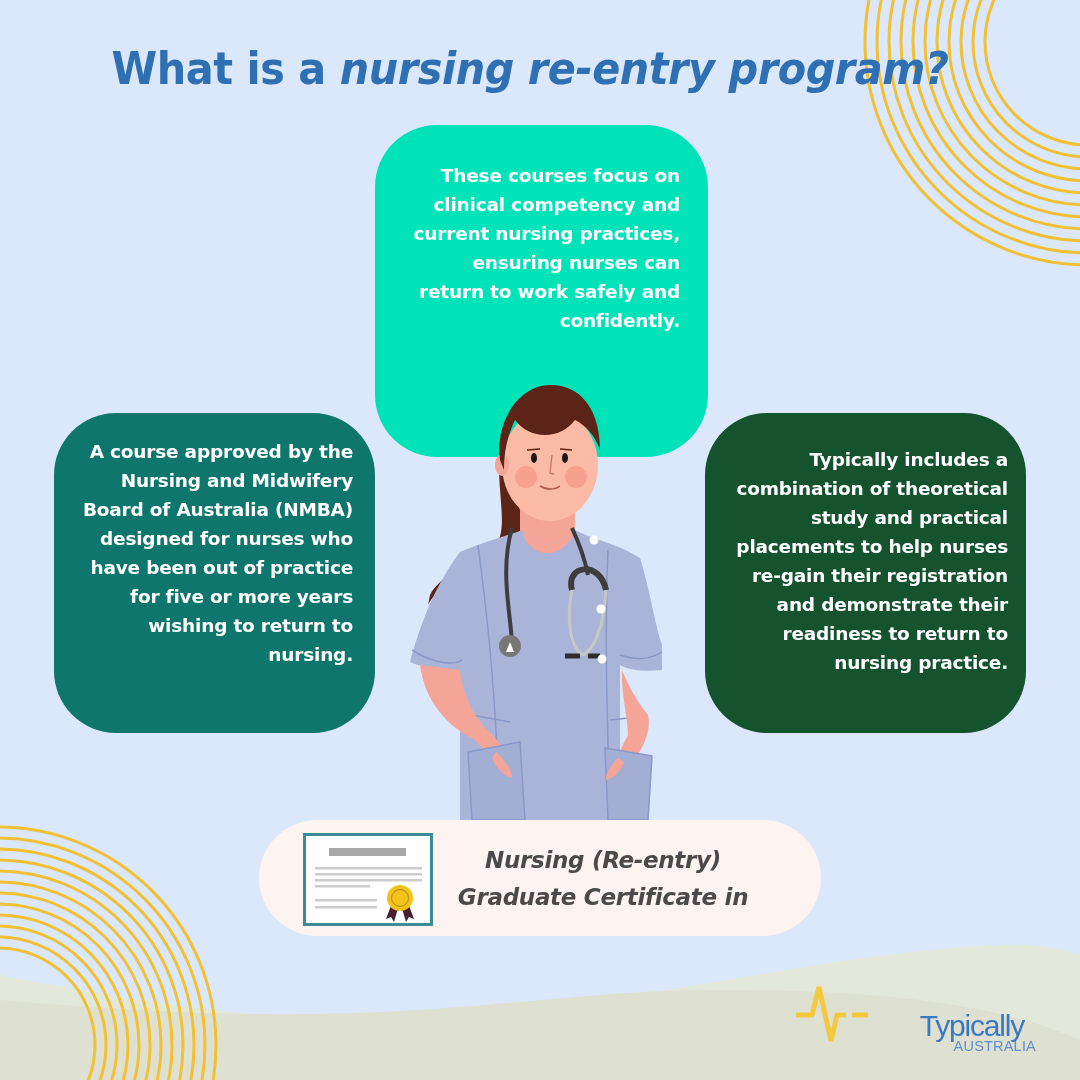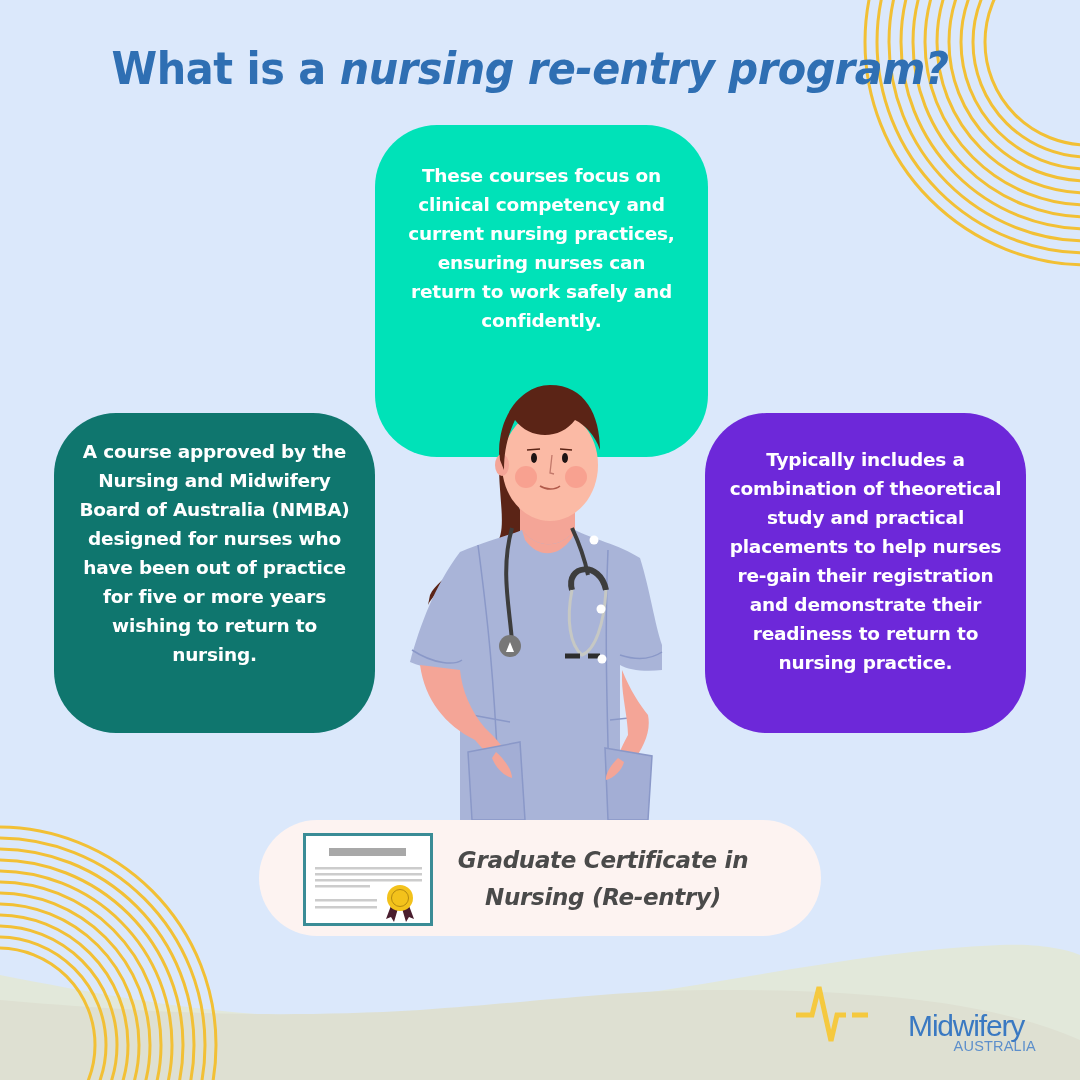--- a/index.html
+++ b/index.html
@@ -25,37 +25,37 @@
   }
   .title .em { font-style: italic; }
   .bubble {
     position: absolute;
     border-radius: 62px;
     color: #ffffff;
     font-family: "DejaVu Sans", sans-serif;
     font-weight: bold;
     font-size: 18.5px;
     line-height: 29px;
-    text-align: center;
+    text-align: right;
     letter-spacing: -0.2px;
     z-index: 2;
   }
   .bubble-top {
     left: 375px; top: 125px; width: 333px; height: 332px;
     background: #00e2b8;
     padding: 36px 28px 0 28px;
   }
   .bubble-left {
     left: 54px; top: 413px; width: 321px; height: 320px;
     background: #0f766e;
     padding: 24px 22px 0 22px;
   }
   .bubble-right {
     left: 705px; top: 413px; width: 321px; height: 320px;
-    background: #6d28d9;
+    background: #14532d;
     padding: 32px 18px 0 18px;
   }
   .nurse { position: absolute; left: 400px; top: 380px; width: 280px; height: 440px; z-index: 4; }
   .cert-pill {
     position: absolute;
     left: 259px; top: 820px; width: 562px; height: 116px;
     background: #fdf3f1;
     border-radius: 58px;
     z-index: 5;
   }
@@ -213,25 +213,25 @@
     <rect x="12" y="46" width="107" height="2.5" fill="#cccccc"></rect>
     <rect x="12" y="52" width="55" height="2.5" fill="#cccccc"></rect>
     <rect x="12" y="66" width="62" height="2.5" fill="#cccccc"></rect>
     <rect x="12" y="73" width="62" height="2.5" fill="#cccccc"></rect>
     <path d="M89 70 L 83 86 L 88 84 L 91 89 L 96 72 Z" fill="#4a1e2e"></path>
     <path d="M105 70 L 111 86 L 106 84 L 103 89 L 98 72 Z" fill="#4a1e2e"></path>
     <circle cx="97" cy="65" r="13" fill="#f3c21b"></circle>
     <circle cx="97" cy="65" r="8.5" fill="none" stroke="#b58a10" stroke-width="1"></circle>
   </svg>
   <div class="cert-text">
+    <div>Nursing (Re-entry)</div>
     <div>Graduate Certificate in</div>
-    <div>Nursing (Re-entry)</div>
   </div>
 </div>
 
 <div class="logo">
   <svg class="logo-mark" viewBox="0 0 95 72">
     <path d="M0 32 L 16 32 L 23 4 L 35 58 L 41 32 L 50 32" fill="none" stroke="#f5c93f" stroke-width="5" stroke-linejoin="miter"></path>
     <path d="M56 32 L 72 32" stroke="#f5c93f" stroke-width="5"></path>
   </svg>
-  <div class="logo-line2">Midwifery</div>
+  <div class="logo-line2">Typically</div>
   <div class="logo-line3">AUSTRALIA</div>
 </div>
 
 </body></html>

